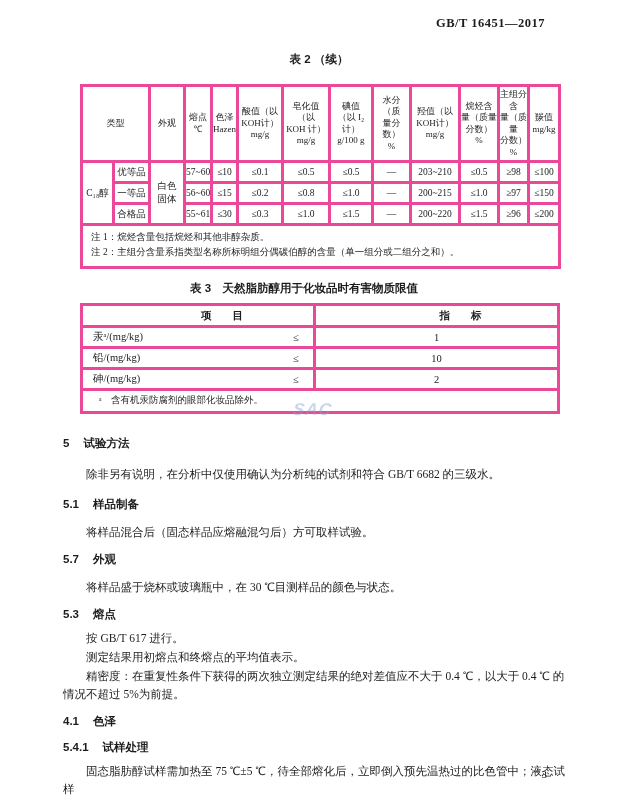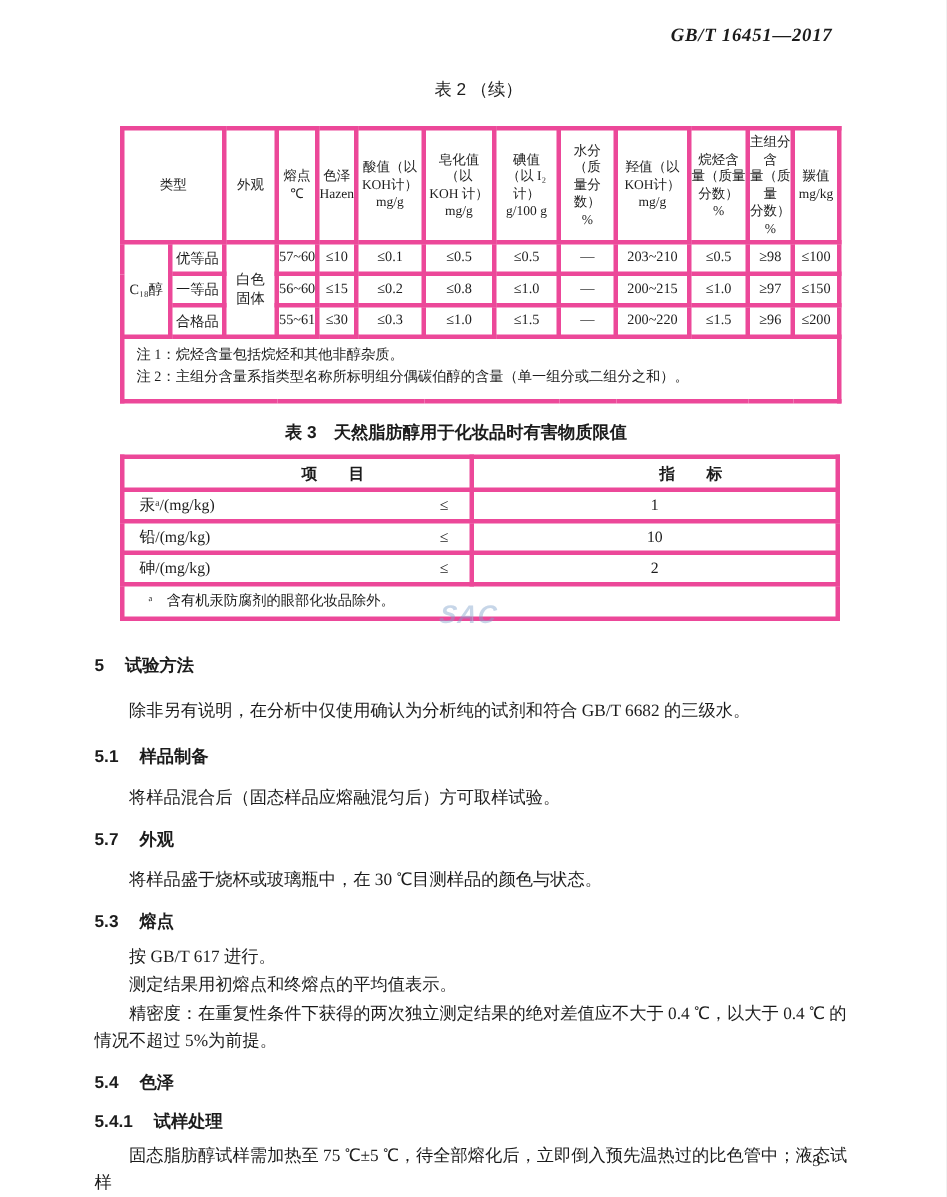--- a/index.html
+++ b/index.html
@@ -4,26 +4,26 @@
 <style>
   * { margin:0; padding:0; box-sizing:border-box; }
   html,body { background:#e8e8e8; }
   .page {
     position:relative; width:631px; height:798px; margin:0 auto;
     background:#ffffff; color:#1c1c1c;
     font-family:"Liberation Serif", serif;
     overflow:hidden;
   }
   .doc-number {
-    position:absolute; top:16px; right:76px;
-    font-size:12.5px; font-weight:bold; letter-spacing:0.5px;font-style:italic;
+    position:absolute; top:16px; right:86px;
+    font-size:12.5px; font-weight:bold; letter-spacing:0.5px;
   }
   .t2-title {
     position:absolute; top:52px; left:80px; width:478px;
-    text-align:center; font-weight:normal; font-size:11.5px;
+    text-align:center; font-weight:bold; font-size:11.5px;
     font-family:"Liberation Sans", sans-serif;
   }
   table { border-collapse:collapse; table-layout:fixed; }
   td { border:3px solid #ec4899; text-align:center; vertical-align:middle; overflow:hidden; }
   .pre { white-space:pre-line; }
 
   .t2 { position:absolute; top:84px; left:80px; width:478px;
         font-size:9.5px; }
   .t2 td { padding:1px 0; }
   .t2 .head td { font-size:9px; line-height:11.5px; height:76px; }
@@ -238,21 +238,21 @@
     <p class="mb-md">将样品盛于烧杯或玻璃瓶中，在 30 ℃目测样品的颜色与状态。</p>
 
     <div class="hd mb-sm">
       <span class="num">5.3</span><span>熔点</span>
     </div>
     <p class="mb-xs">按 GB/T 617 进行。</p>
     <p class="mb-xs">测定结果用初熔点和终熔点的平均值表示。</p>
     <p class="mb-md">精密度：在重复性条件下获得的两次独立测定结果的绝对差值应不大于 0.4 ℃，以大于 0.4 ℃ 的情况不超过 5%为前提。</p>
 
     <div class="hd mb-md">
-      <span class="num">5.4</span><span>色泽</span>
+      <span class="num">4.1</span><span>色泽</span>
     </div>
 
     <div class="hd mb-sm">
       <span class="num">5.4.1</span><span>试样处理</span>
     </div>
     <p>固态脂肪醇试样需加热至 75 ℃±5 ℃，待全部熔化后，立即倒入预先温热过的比色管中；液态试样</p>
   </div>
 
   <div class="page-num">3</div>
 

